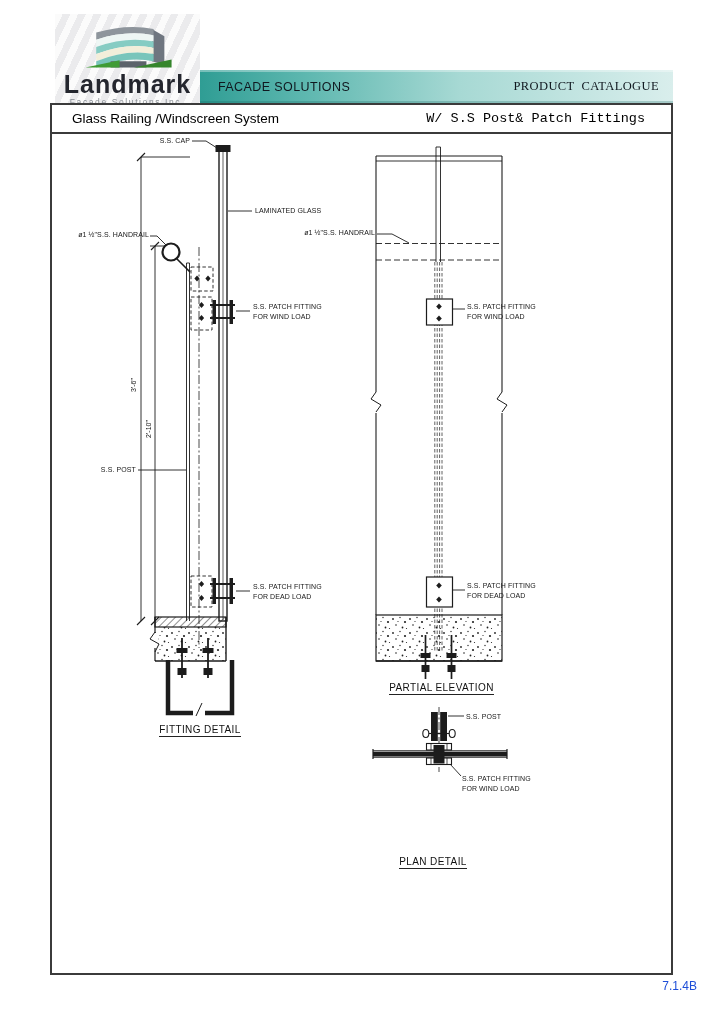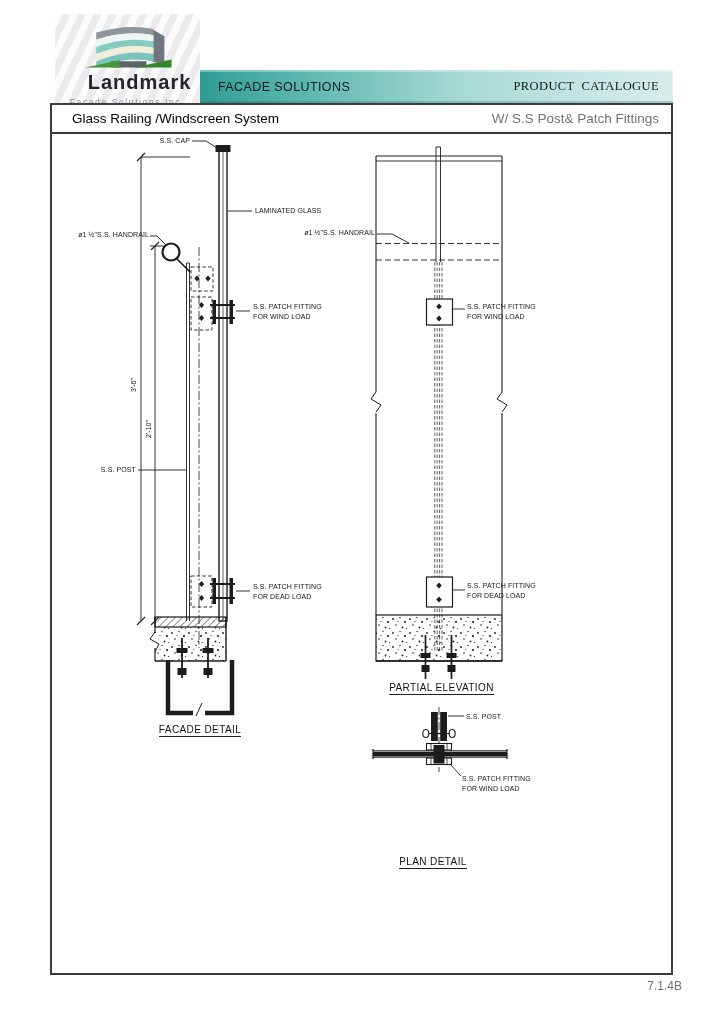--- a/index.html
+++ b/index.html
@@ -3,47 +3,47 @@
 <meta charset="utf-8">
 <style>
   html,body{margin:0;padding:0;background:#fff;}
   .page{position:relative;width:722px;height:1024px;background:#ffffff;overflow:hidden;
         font-family:"Liberation Sans",sans-serif;color:#111;}
   
   .logo{position:absolute;left:55px;top:14px;width:145px;height:92px;
         background:repeating-linear-gradient(115deg,#fbfbfb 0 7px,#ebebed 7px 14px);
         text-align:center;}
   .logo-building{position:absolute;left:26px;top:6px;width:95px;height:52px;}
-  .logo-name{position:absolute;left:12px;top:58px;width:100%;font-size:20px;font-weight:bold;
+  .logo-name{position:absolute;left:0;top:58px;width:100%;font-size:25px;font-weight:bold;
              color:#24262e;letter-spacing:1px;line-height:1;}
   .logo-sub{position:absolute;left:0;top:84px;width:100%;font-size:8.5px;color:#858b91;
             letter-spacing:1.6px;line-height:1;}
   .banner{position:absolute;left:200px;top:70px;width:473px;height:33px;
           background:linear-gradient(to right,#2f9d94 0%,#5db7af 22%,#a7d9d4 55%,#d9eeec 100%);
           display:flex;align-items:center;justify-content:space-between;
           box-shadow:inset 0 -2px 0 rgba(16,96,90,0.25), inset 0 2px 0 rgba(255,255,255,0.35);}
   .banner-left{font-size:12.5px;color:#10181f;letter-spacing:0.4px;padding-left:18px;white-space:pre;}
   .banner-right{font-size:12.5px;color:#10181f;letter-spacing:0.4px;padding-right:14px;white-space:pre;font-family:Liberation Serif, serif;}
   .main-box{position:absolute;left:50px;top:103px;width:619px;height:868px;
             border:2px solid #3b3b3b;background:#fff;}
   .title-bar{position:absolute;left:0;top:0;width:100%;height:29px;border-bottom:2px solid #3b3b3b;
              display:flex;align-items:center;justify-content:space-between;box-sizing:border-box;}
   .title-left{font-size:13.5px;padding-left:20px;color:#000;}
-  .title-right{font-size:13.5px;padding-right:12px;color:#737373;}
+  .title-right{font-size:13.5px;padding-right:26px;color:#000000;font-family:Liberation Mono, monospace;}
   
   .drawing{position:absolute;left:0;top:0;width:722px;height:1024px;pointer-events:none;}
   .lbl{position:absolute;font-size:7px;line-height:1.4;color:#161616;letter-spacing:0.1px;
        white-space:pre-line;}
   .lbl.r{text-align:right;}
   .dim{position:absolute;font-size:7px;color:#161616;transform:translate(-50%,-50%) rotate(-90deg);
        white-space:nowrap;}
   .caption{position:absolute;font-size:10px;letter-spacing:0.4px;color:#111;text-align:center;}
   .caption > span{display:inline-block;border-bottom:1px solid #222;padding-bottom:1px;}
-  .page-number{position:absolute;left:612px;top:979px;width:70px;text-align:right;
-               font-size:12px;color:#737373;}
+  .page-number{position:absolute;left:627px;top:979px;width:70px;text-align:right;
+               font-size:12px;color:#1d4ed8;}
 </style>
 </head>
 <body>
 
 <div class="page">
 
   <div class="logo">
     <svg class="logo-building" viewBox="0 0 100 58">
       <path d="M76,10 L90,18 L90,50 L76,46 Z" fill="#6f7680"></path>
       <path d="M14,14 Q48,4 78,10 L78,17 Q48,11 14,22 Z" fill="#8e959c"></path>
@@ -238,21 +238,21 @@
   <span class="lbl r" style="left:152px;top:136px;width:38px;">S.S. CAP</span>
   <span class="lbl" style="left:255px;top:206px;">LAMINATED GLASS</span>
   <span class="lbl r" style="left:64px;top:230px;width:85px;">ø1 ½"S.S. HANDRAIL</span>
   <span class="lbl" style="left:253px;top:302px;">S.S. PATCH FITTING
 FOR WIND LOAD</span>
   <span class="lbl r" style="left:98px;top:465px;width:38px;">S.S. POST</span>
   <span class="lbl" style="left:253px;top:582px;">S.S. PATCH FITTING
 FOR DEAD LOAD</span>
   <span class="dim" style="left:133px;top:385px;">3'-6"</span>
   <span class="dim" style="left:148px;top:429px;">2'-10"</span>
-  <div class="caption" style="left:150px;top:724px;width:100px;"><span>FACADE DETAIL</span></div>
+  <div class="caption" style="left:150px;top:724px;width:100px;"><span>FITTING DETAIL</span></div>
 
   <span class="lbl r" style="left:290px;top:228px;width:85px;">ø1 ½"S.S. HANDRAIL</span>
   <span class="lbl" style="left:467px;top:302px;">S.S. PATCH FITTING
 FOR WIND LOAD</span>
   <span class="lbl" style="left:467px;top:581px;">S.S. PATCH FITTING
 FOR DEAD LOAD</span>
   <div class="caption" style="left:389px;top:682px;width:105px;"><span>PARTIAL ELEVATION</span></div>
 
   <span class="lbl" style="left:466px;top:712px;">S.S. POST</span>
   <span class="lbl" style="left:462px;top:774px;">S.S. PATCH FITTING

